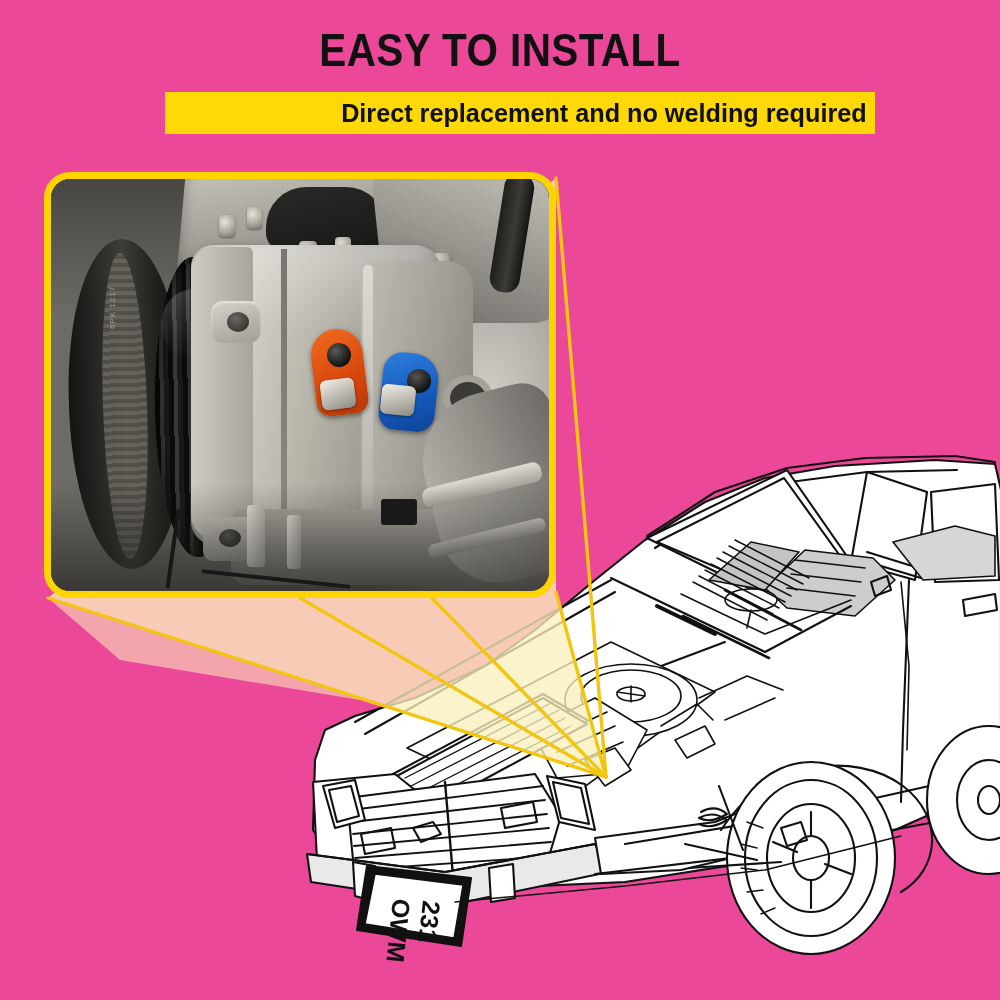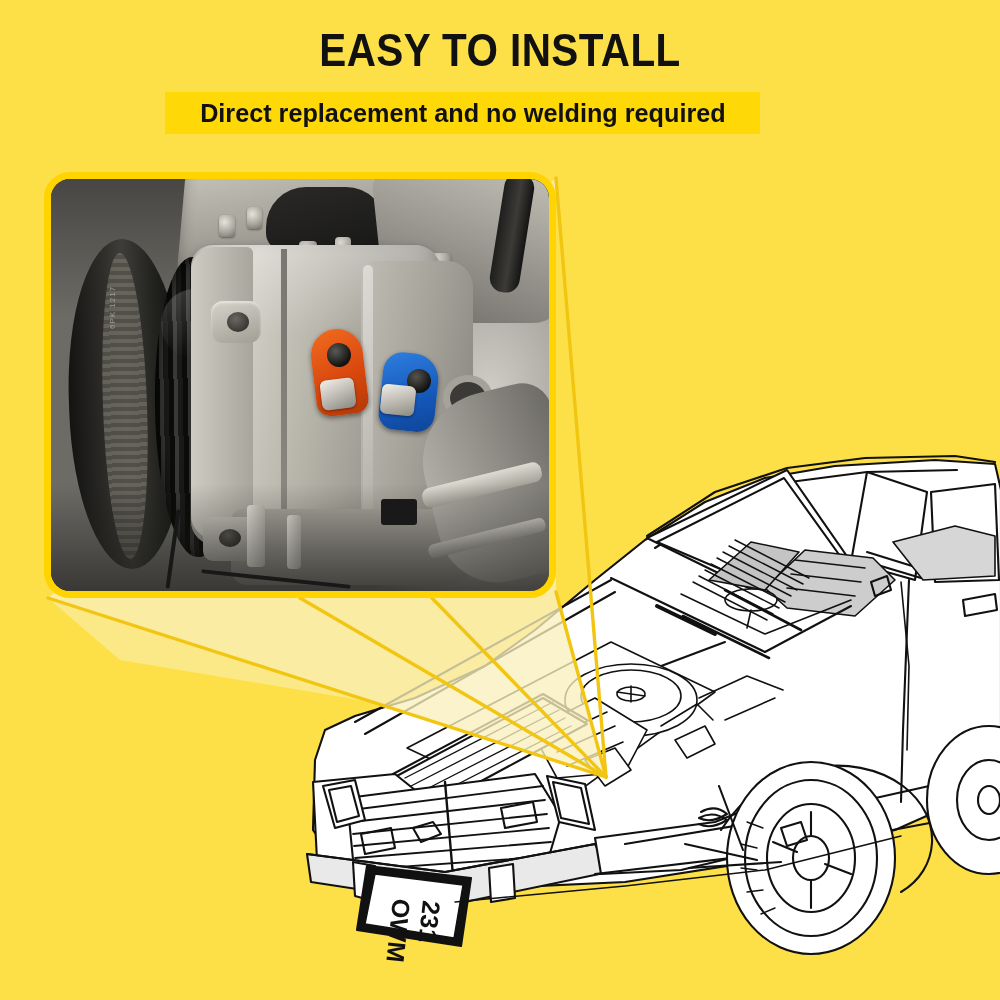--- a/index.html
+++ b/index.html
@@ -8,21 +8,21 @@
     padding: 0;
     background: #ffffff;
   }
   body {
     font-family: "Liberation Sans", sans-serif;
   }
   #page {
     position: relative;
     width: 1000px;
     height: 1000px;
-    background: #fde047;
+    background: #ec4899;
     overflow: hidden;
   }
 
   
   .headline {
     position: absolute;
     left: 0;
     top: 24px;
     width: 1000px;
     text-align: center;
@@ -35,26 +35,26 @@
     transform: scaleX(0.86);
     transform-origin: 50% 50%;
     white-space: nowrap;
   }
 
   
   .subbanner {
     position: absolute;
     left: 165px;
     top: 92px;
-    width: 595px;
+    width: 710px;
     height: 42px;
     background: #FFD808;
     display: flex;
     align-items: center;
-    justify-content: center;
+    justify-content: flex-end;
   }
   .subbanner-text {
     font-family: "Liberation Sans", sans-serif;
     font-weight: bold;
     font-size: 26px;
     line-height: 28px;
     color: #111111;
     white-space: nowrap;
     transform: scaleX(0.97);
   }

